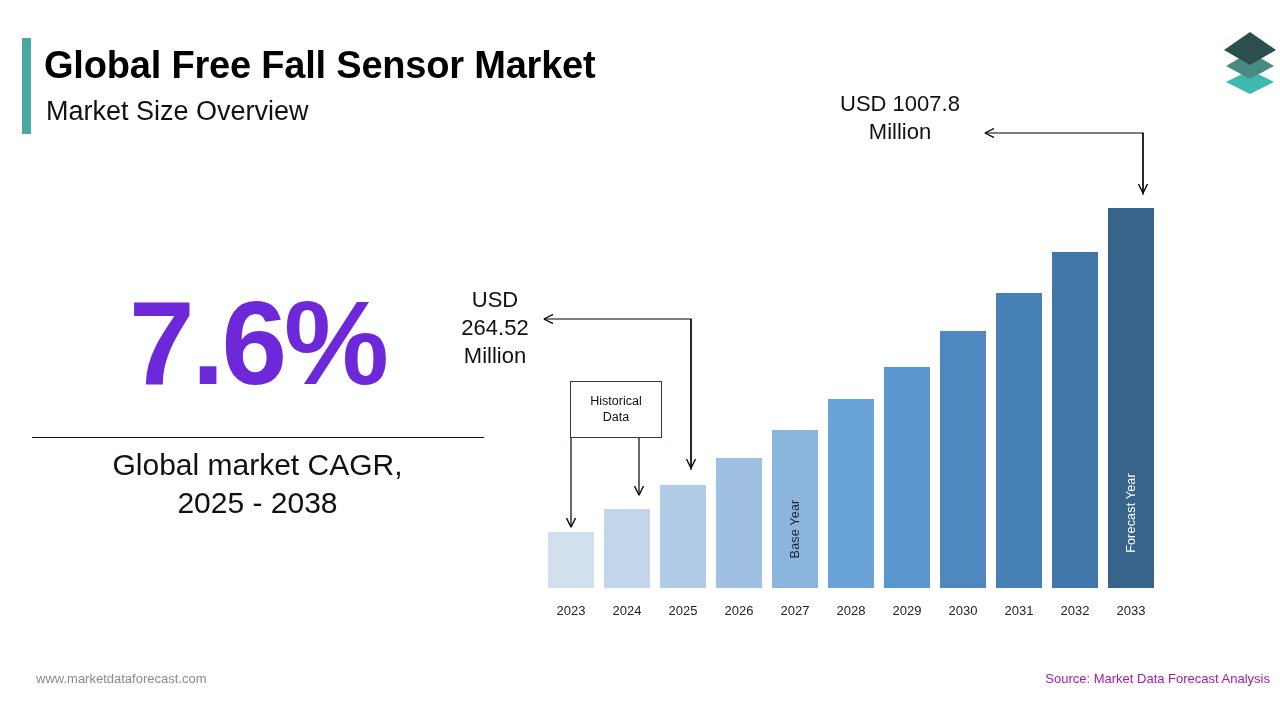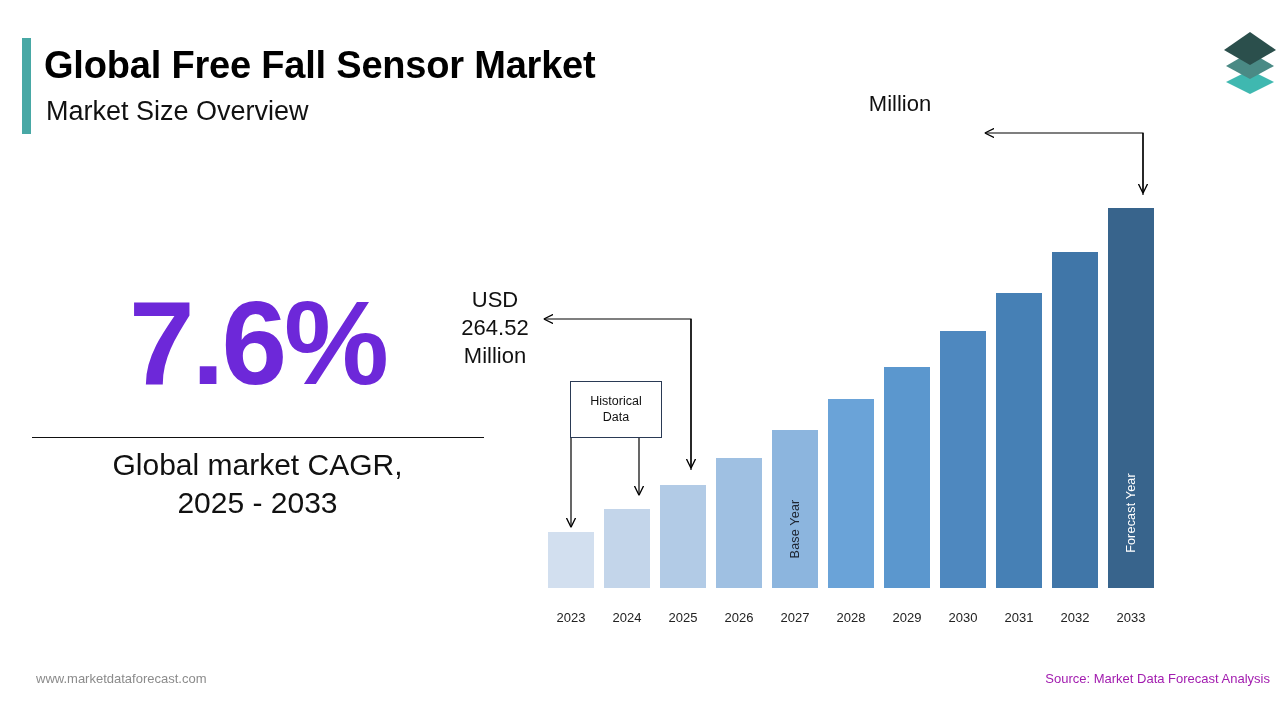--- a/index.html
+++ b/index.html
@@ -108,21 +108,21 @@
     top: 180px;
     width: 640px;
     height: 450px;
   }
   .bar {
     position: absolute;
     bottom: 42px;
   }
   .bar-label {
     position: absolute;
-    bottom: 5px;
+    bottom: 12px;
     font-size: 13px;
     color: #222222;
     text-align: center;
   }
   .bar-inner-label {
     position: absolute;
     left: 50%;
     transform: translateX(-50%) rotate(-90deg);
     transform-origin: center center;
     white-space: nowrap;
@@ -187,24 +187,25 @@
       <polygon points="38,44 14,56 38,68 62,56" fill="#3fb8b0"></polygon>
       <polygon points="38,26 14,40 38,53 62,40" fill="#4a8a85"></polygon>
       <polygon points="38,6 12,24 38,39 64,24" fill="#2b4f4c"></polygon>
     </svg>
   </div>
 
   <div class="cagr-value">7.6%</div>
   <div class="cagr-rule"></div>
   <div class="cagr-caption">
     <div>Global market CAGR,</div>
-    <div>2025 - 2033</div>
+    <div>2025 - 2038</div>
   </div>
 
   <div class="callout callout-right">
+    <div>USD  1007.8</div>
     <div>Million</div>
   </div>
 
   <div class="callout callout-left">
     <div>USD</div>
     <div>264.52</div>
     <div>Million</div>
   </div>
 
   <div class="chart" id="chart">

